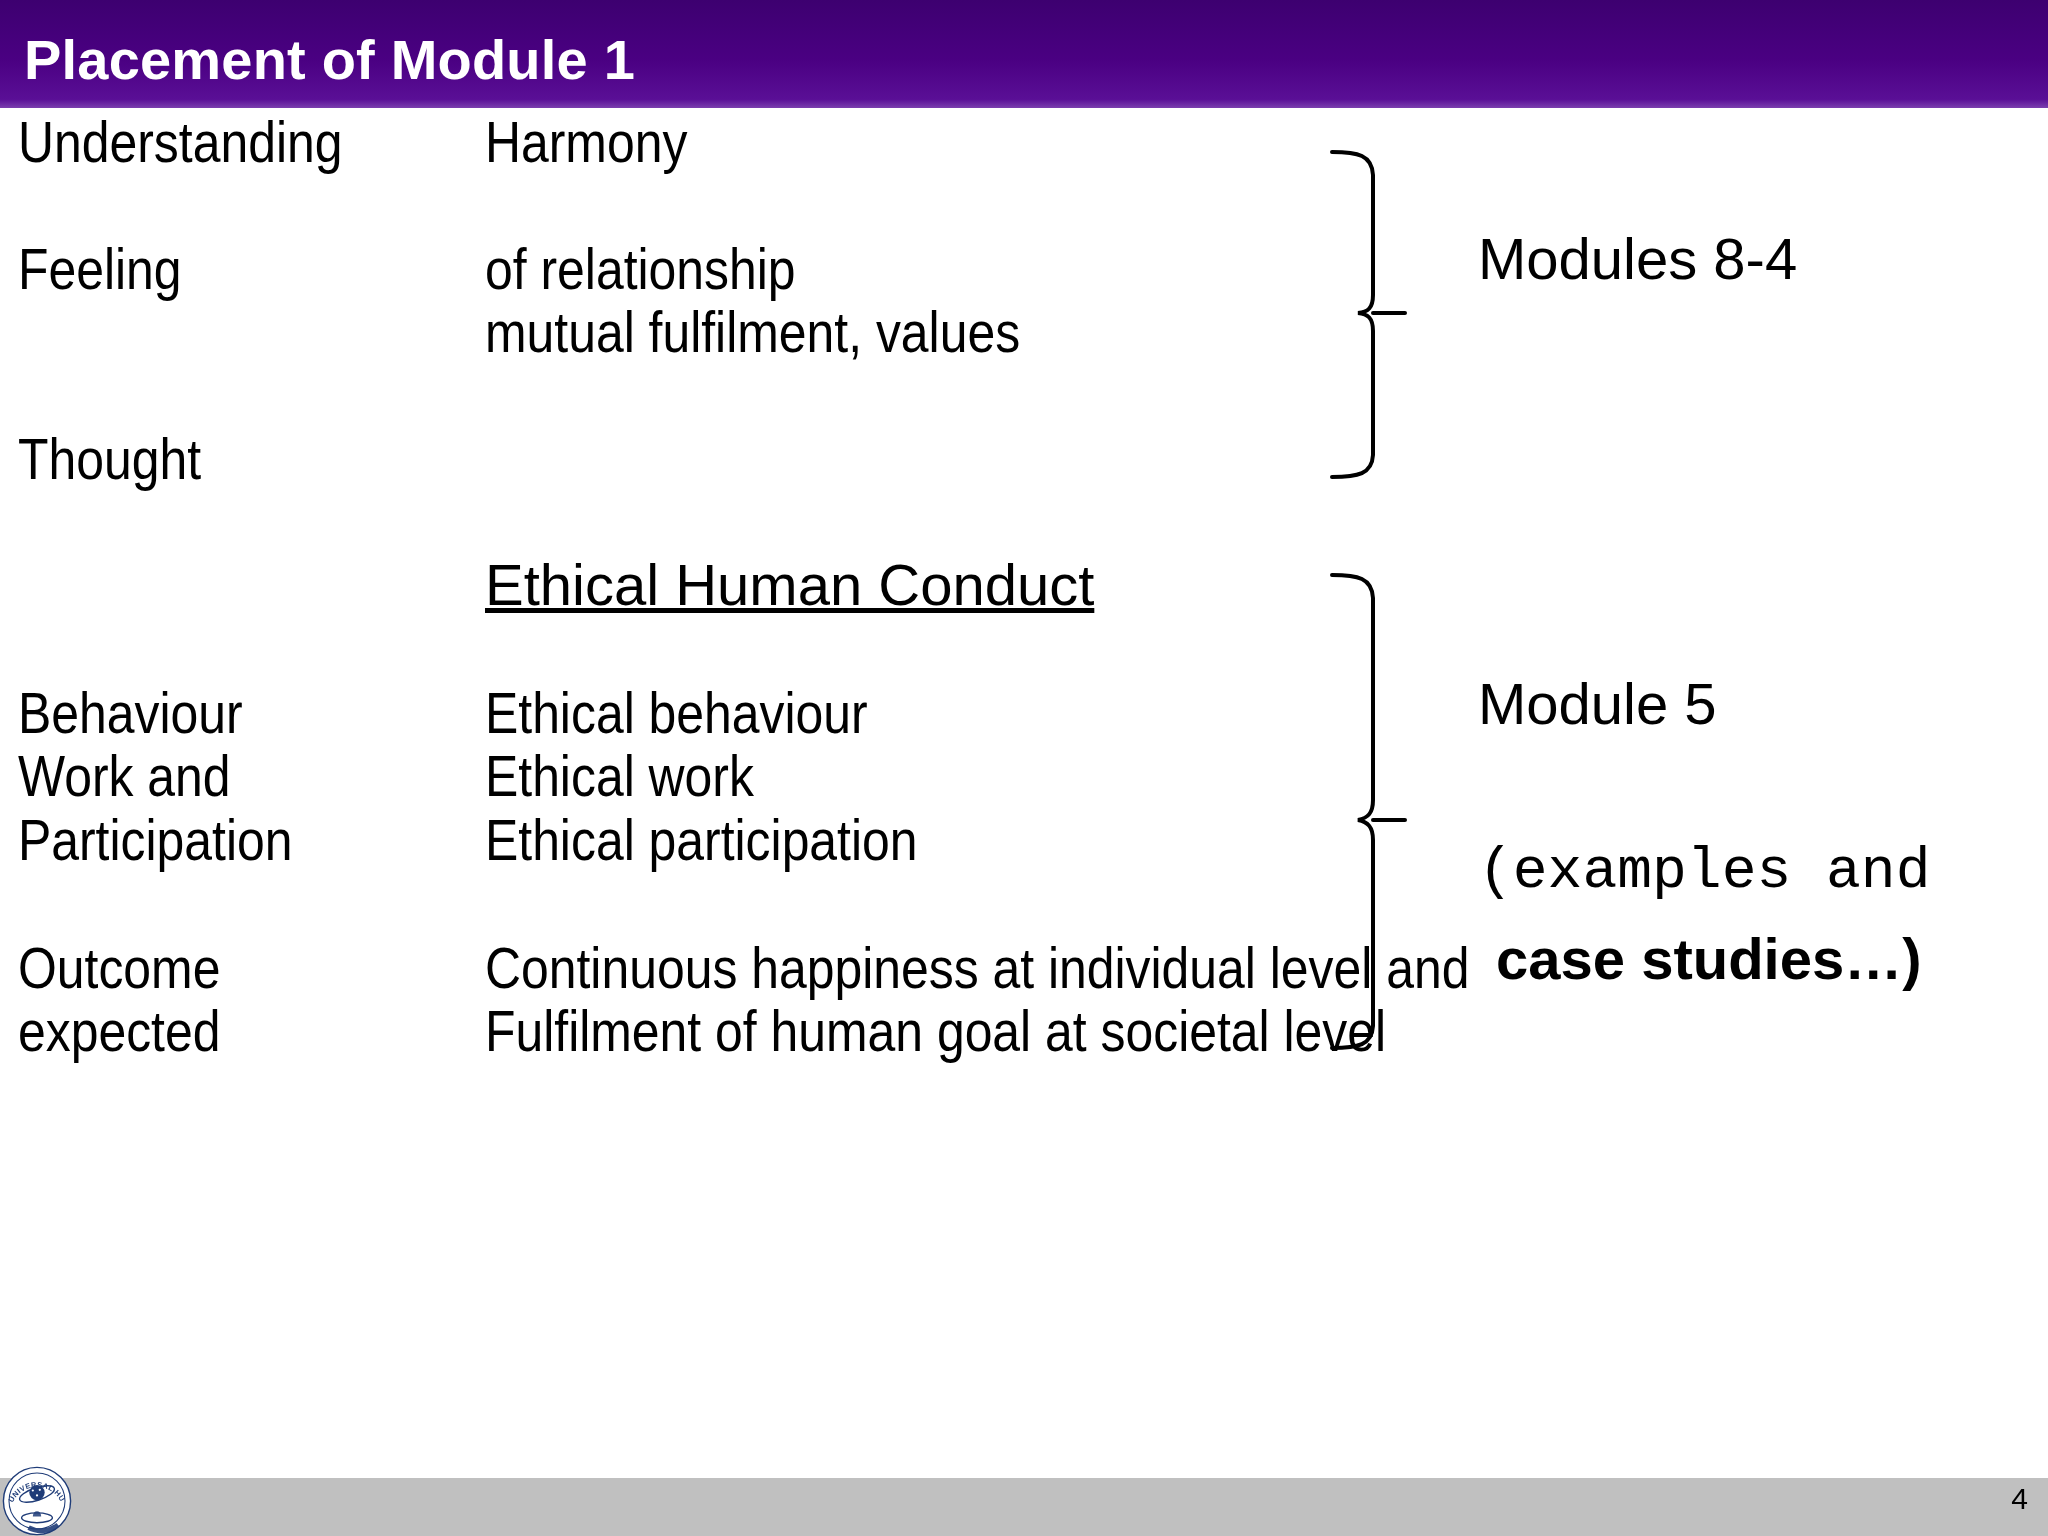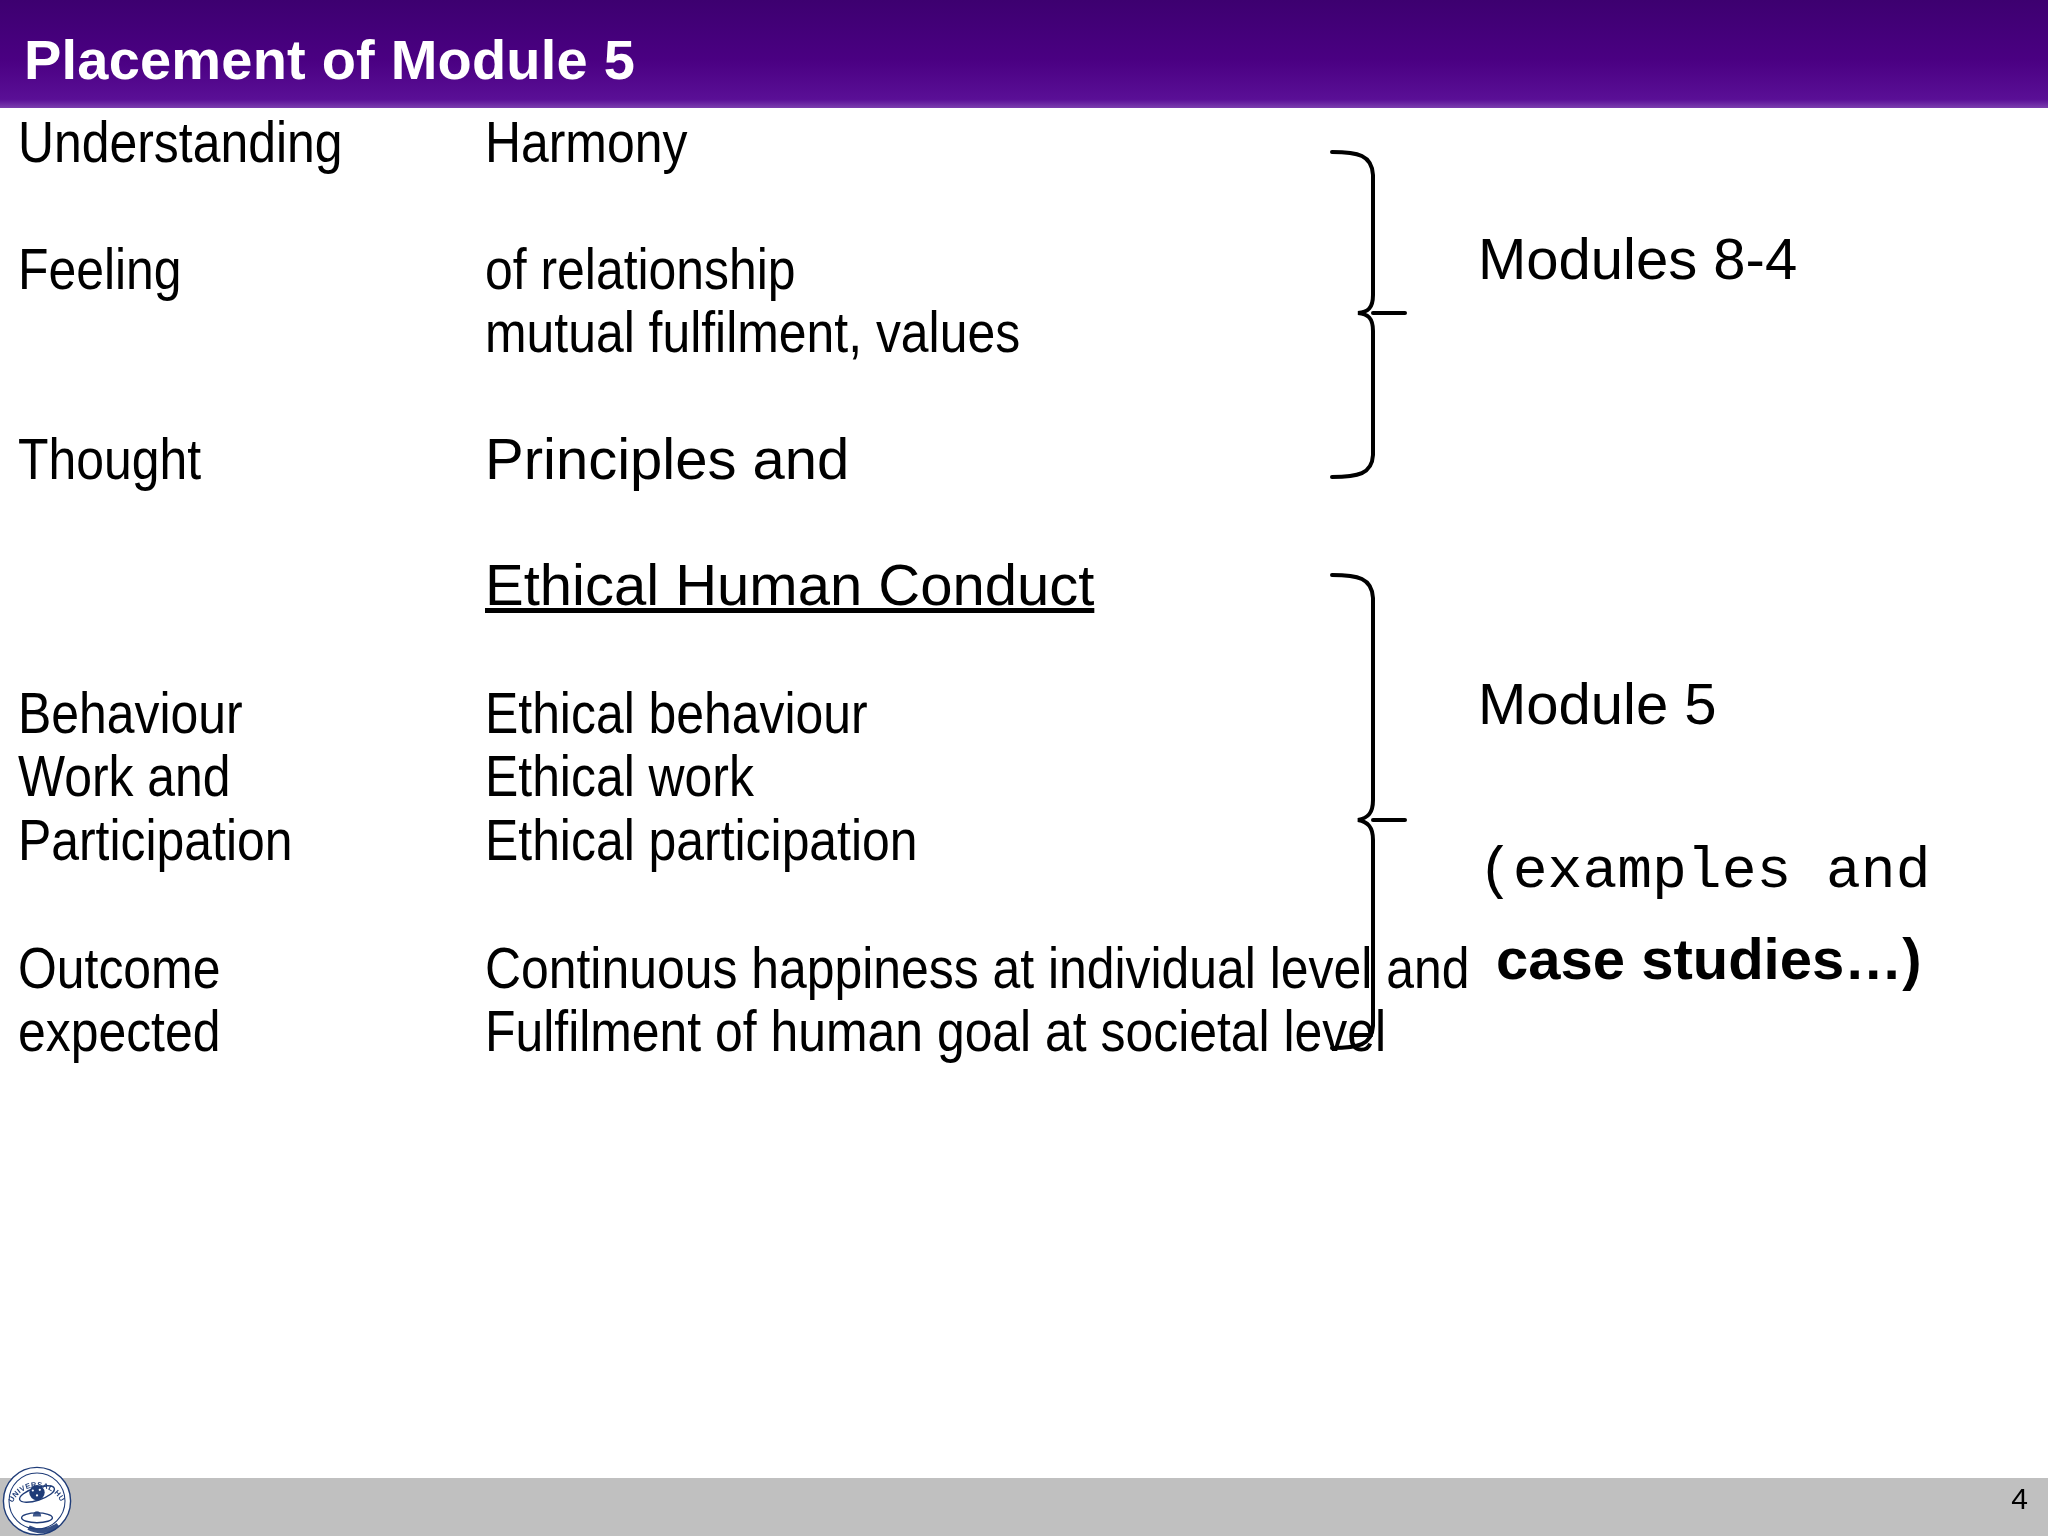--- a/index.html
+++ b/index.html
@@ -91,36 +91,35 @@
     color: #000000;
     line-height: 1;
   }
 </style>
 </head>
 <body>
 
 <div id="slide">
 
   <div id="title-bar">
-    <div id="title-text">Placement of Module 5</div>
+    <div id="title-text">Placement of Module 1</div>
   </div>
 
   <div class="row-label narrow col1" style="top:113px;">Understanding</div>
   <div class="row-label narrow col1" style="top:240px;">Feeling</div>
   <div class="row-label narrow col1" style="top:430px;">Thought</div>
   <div class="row-label narrow col1" style="top:684px;">Behaviour</div>
   <div class="row-label narrow col1" style="top:747px;">Work and</div>
   <div class="row-label narrow col1" style="top:811px;">Participation</div>
   <div class="row-label narrow col1" style="top:939px;">Outcome</div>
   <div class="row-label narrow col1" style="top:1002px;">expected</div>
 
   <div class="row-value narrow col2" style="top:113px;">Harmony</div>
   <div class="row-value narrow col2" style="top:240px;">of relationship</div>
   <div class="row-value narrow col2" style="top:303px;">mutual fulfilment, values</div>
-  <div class="row-value regular col2" style="top:430px;">Principles and</div>
   <div class="row-value regular col2" style="top:556px;text-decoration:underline;">Ethical Human Conduct</div>
   <div class="row-value narrow col2" style="top:684px;">Ethical behaviour</div>
   <div class="row-value narrow col2" style="top:747px;">Ethical work</div>
   <div class="row-value narrow col2" style="top:811px;">Ethical participation</div>
   <div class="row-value narrow col2" style="top:939px;">Continuous happiness at individual level and</div>
   <div class="row-value narrow col2" style="top:1002px;">Fulfilment of human goal at societal level</div>
 
   <div class="side-note regular" style="left:1478px; top:230px;">Modules 8-4</div>
 
   <div class="side-note regular" style="left:1478px; top:675px;">Module 5</div>

